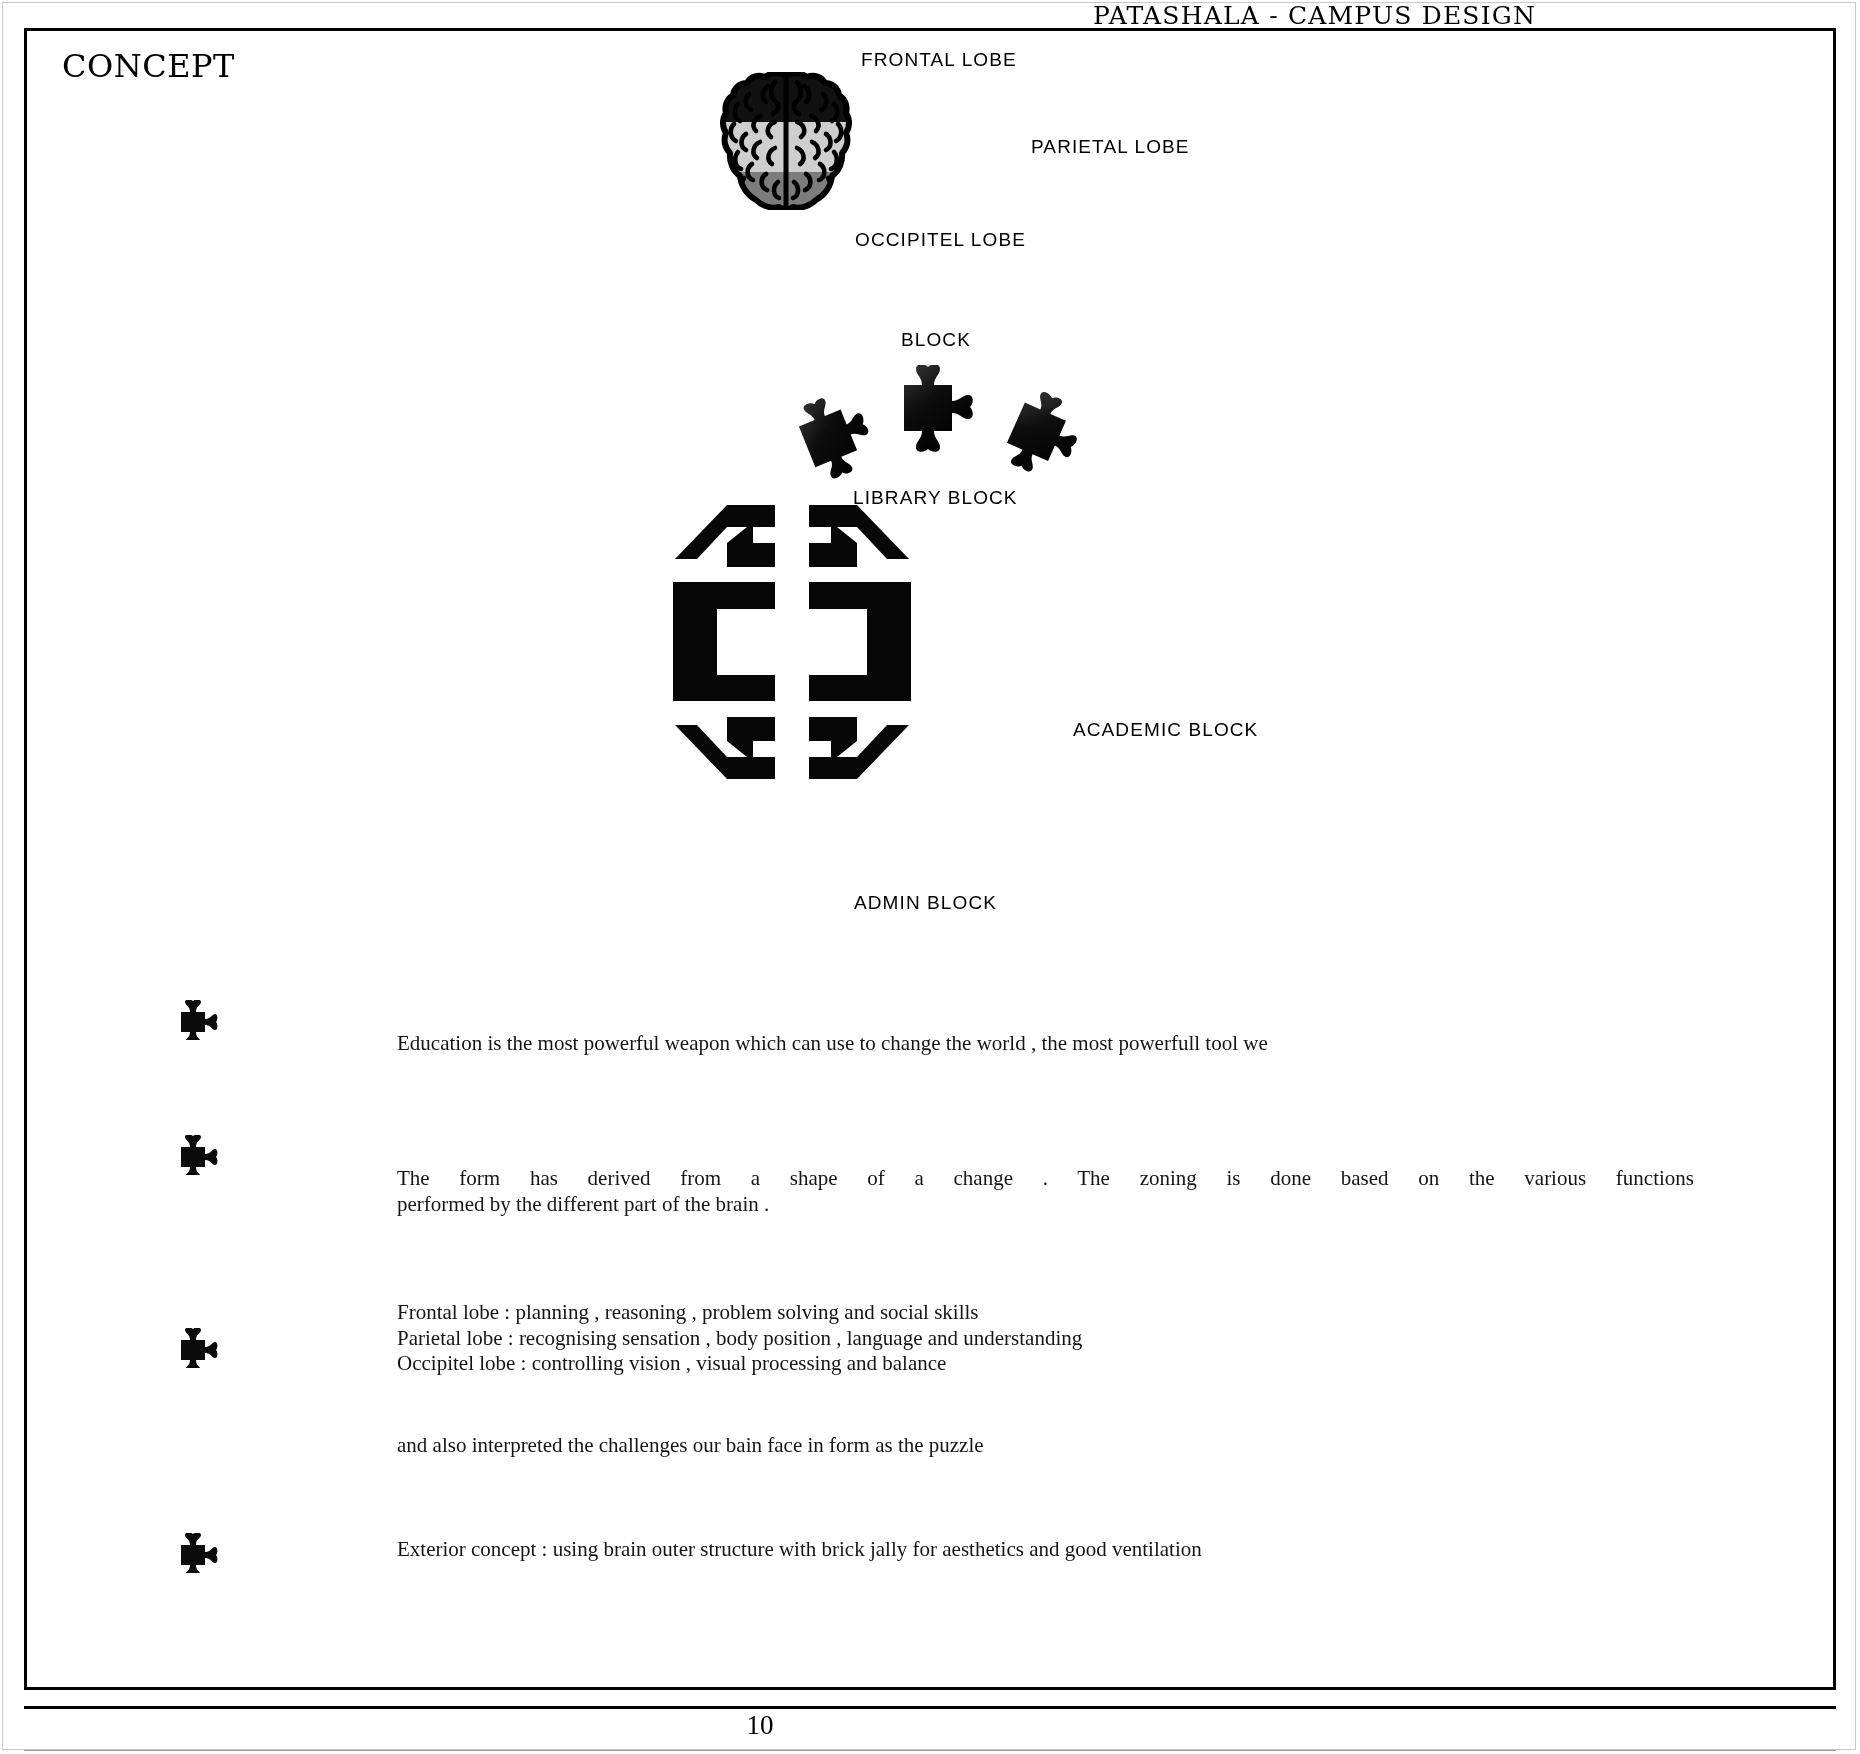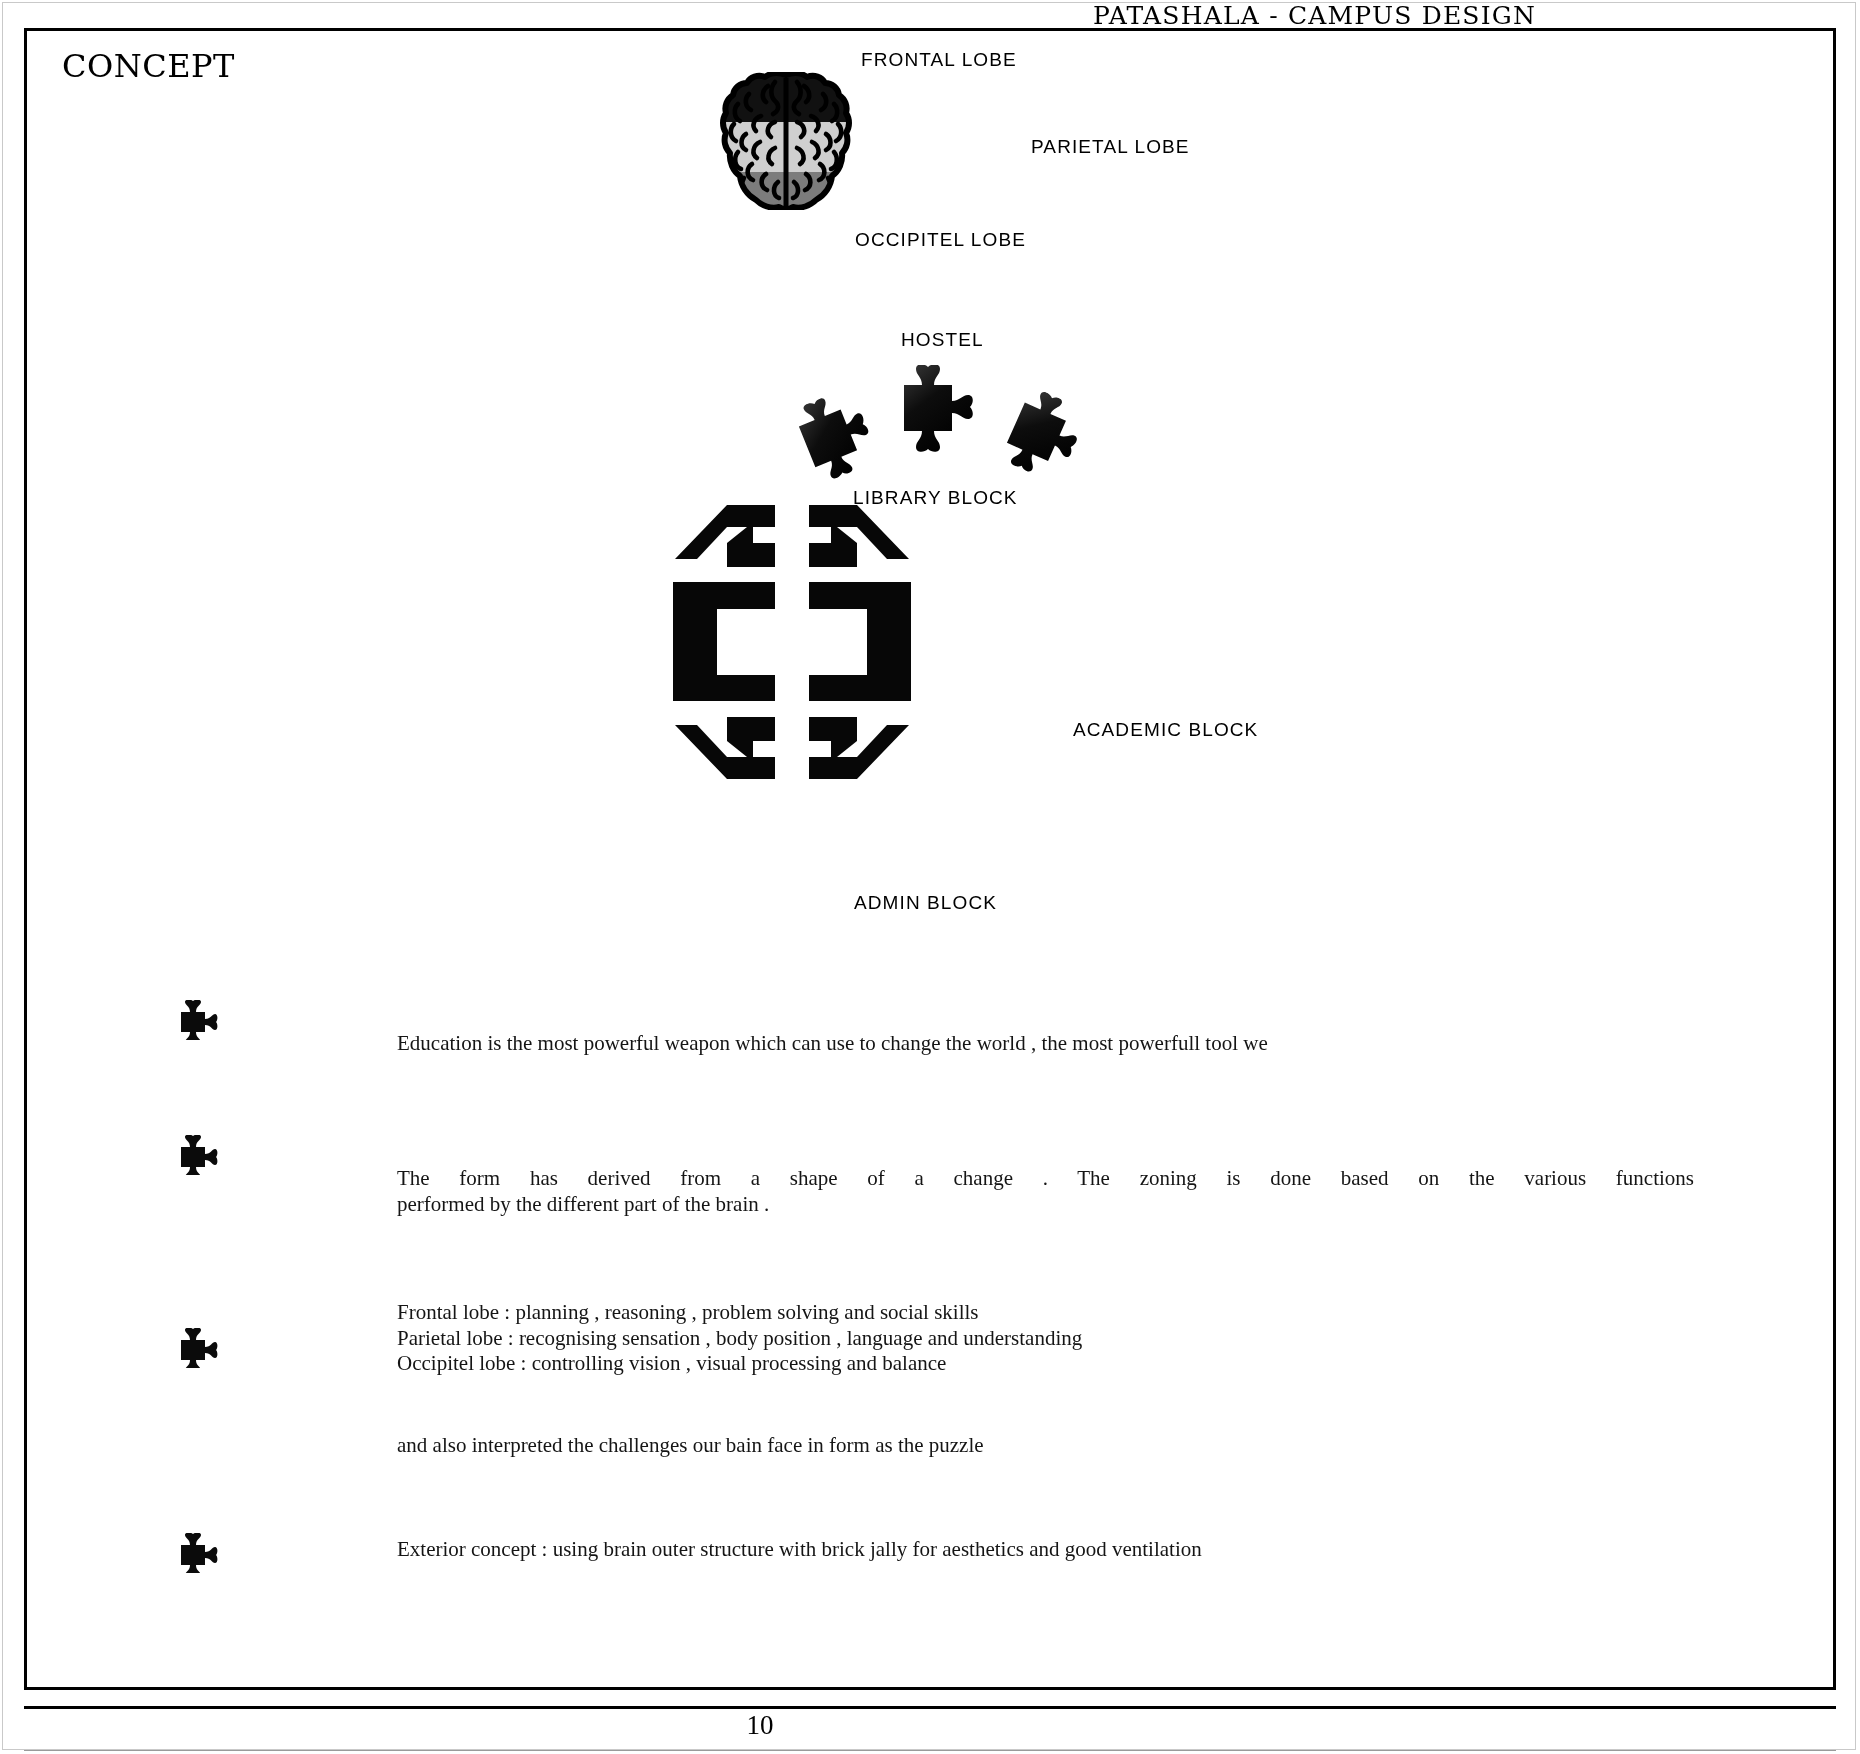--- a/index.html
+++ b/index.html
@@ -285,21 +285,21 @@
         <path d="M57 76 C50 79 48 88 54 92"></path>
         <path d="M20 80 C15 86 17 95 23 97"></path>
         <path d="M34 92 C28 96 28 105 35 108"></path>
         <path d="M48 102 C42 106 42 115 49 118"></path>
         <path d="M60 110 C54 115 55 124 61 126"></path>
         <path d="M26 106 C22 112 24 120 30 122"></path>
       </g>
     </svg>
   </div>
 
-  <div class="dlabel" style="left:901px; top:330px;">HOSTEL</div>
+  <div class="dlabel" style="left:901px; top:330px;">BLOCK</div>
 
   <div class="dlabel" style="left:853px; top:488px;">LIBRARY BLOCK</div>
 
   <div class="puz" style="left:886px; top:365px; width:102px; height:88px;">
     <svg width="102" height="88" viewBox="0 0 102 88" xmlns="http://www.w3.org/2000/svg">
       <defs>
         <linearGradient id="pg1" x1="0" y1="0" x2="0.6" y2="1">
           <stop offset="0%" stop-color="#3a3a3a"></stop>
           <stop offset="45%" stop-color="#0d0d0d"></stop>
           <stop offset="100%" stop-color="#000000"></stop>

